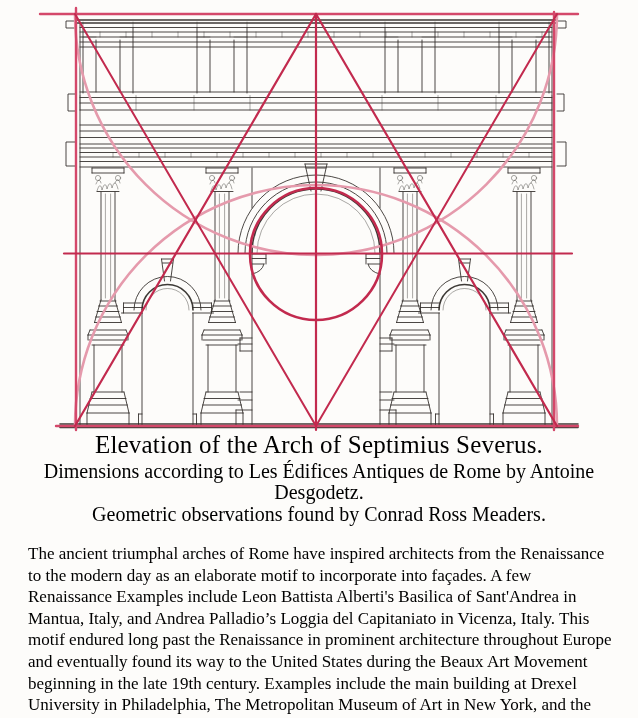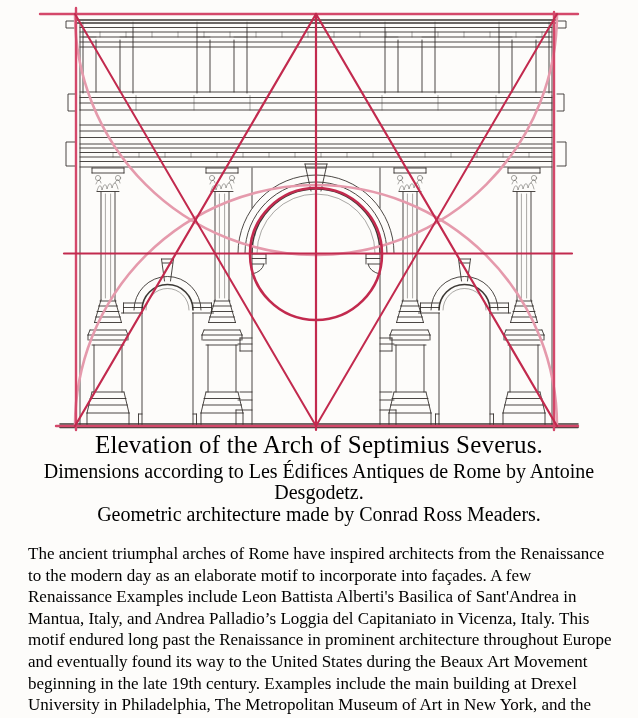--- a/index.html
+++ b/index.html
@@ -166,18 +166,18 @@
       <path class="red" stroke-width="2" d="M75,14 L316,426"></path>
       <path class="red" stroke-width="2" d="M557,14 L316,426"></path>
 
       <circle class="red" stroke-width="2.6" cx="316" cy="254" r="66"></circle>
     </g>
   </svg>
 
   <div class="caption-block">
     <h1 class="fig-title">Elevation of the Arch of Septimius Severus.</h1>
     <p class="fig-cap">Dimensions according to Les Édifices Antiques de Rome by Antoine Desgodetz.</p>
-    <p class="fig-cap">Geometric architecture made by Conrad Ross Meaders.</p>
+    <p class="fig-cap">Geometric observations found by Conrad Ross Meaders.</p>
   </div>
 
   <p class="article">The ancient triumphal arches of Rome have inspired architects from the Renaissance to the modern day as an elaborate motif to incorporate into façades.  A few Renaissance Examples include Leon Battista Alberti's Basilica of Sant'Andrea in Mantua, Italy, and Andrea Palladio’s Loggia del Capitaniato in Vicenza, Italy.  This motif endured long past the Renaissance in prominent architecture throughout Europe and eventually found its way to the United States during the Beaux Art Movement beginning in the late 19th century.  Examples include the main building at Drexel University in Philadelphia, The Metropolitan Museum of Art in New York, and the Chicago Theater.</p>
 
 </div>
 
 </body></html>

